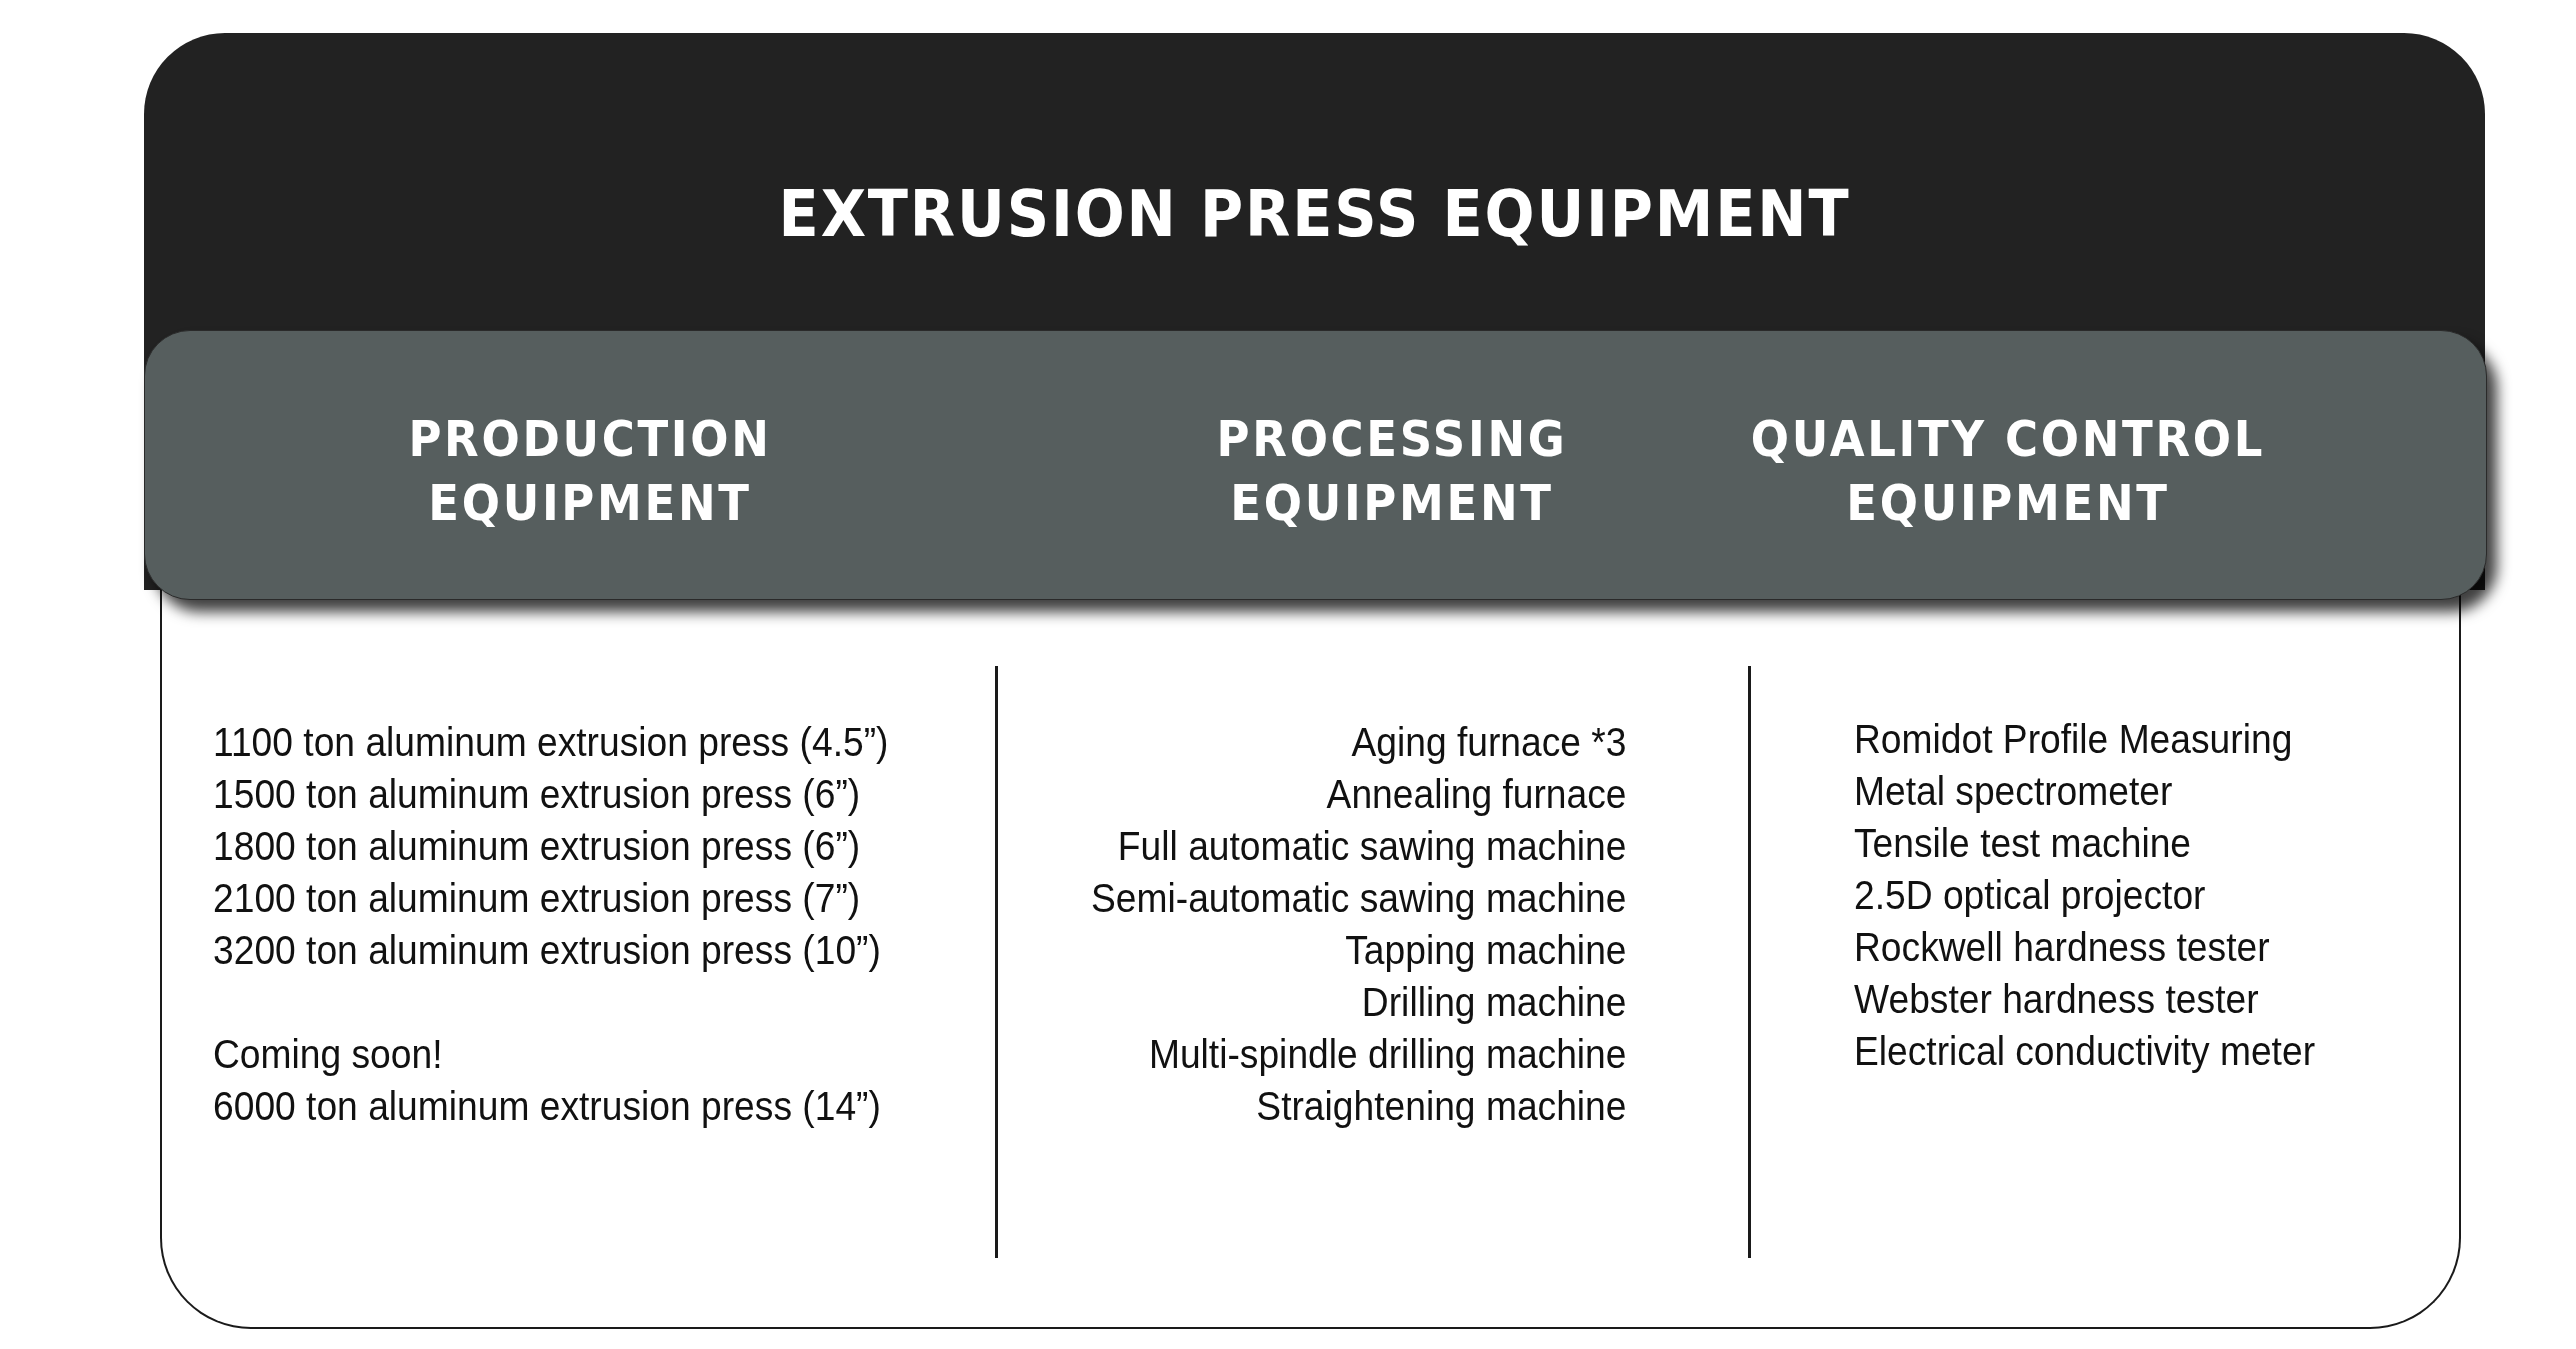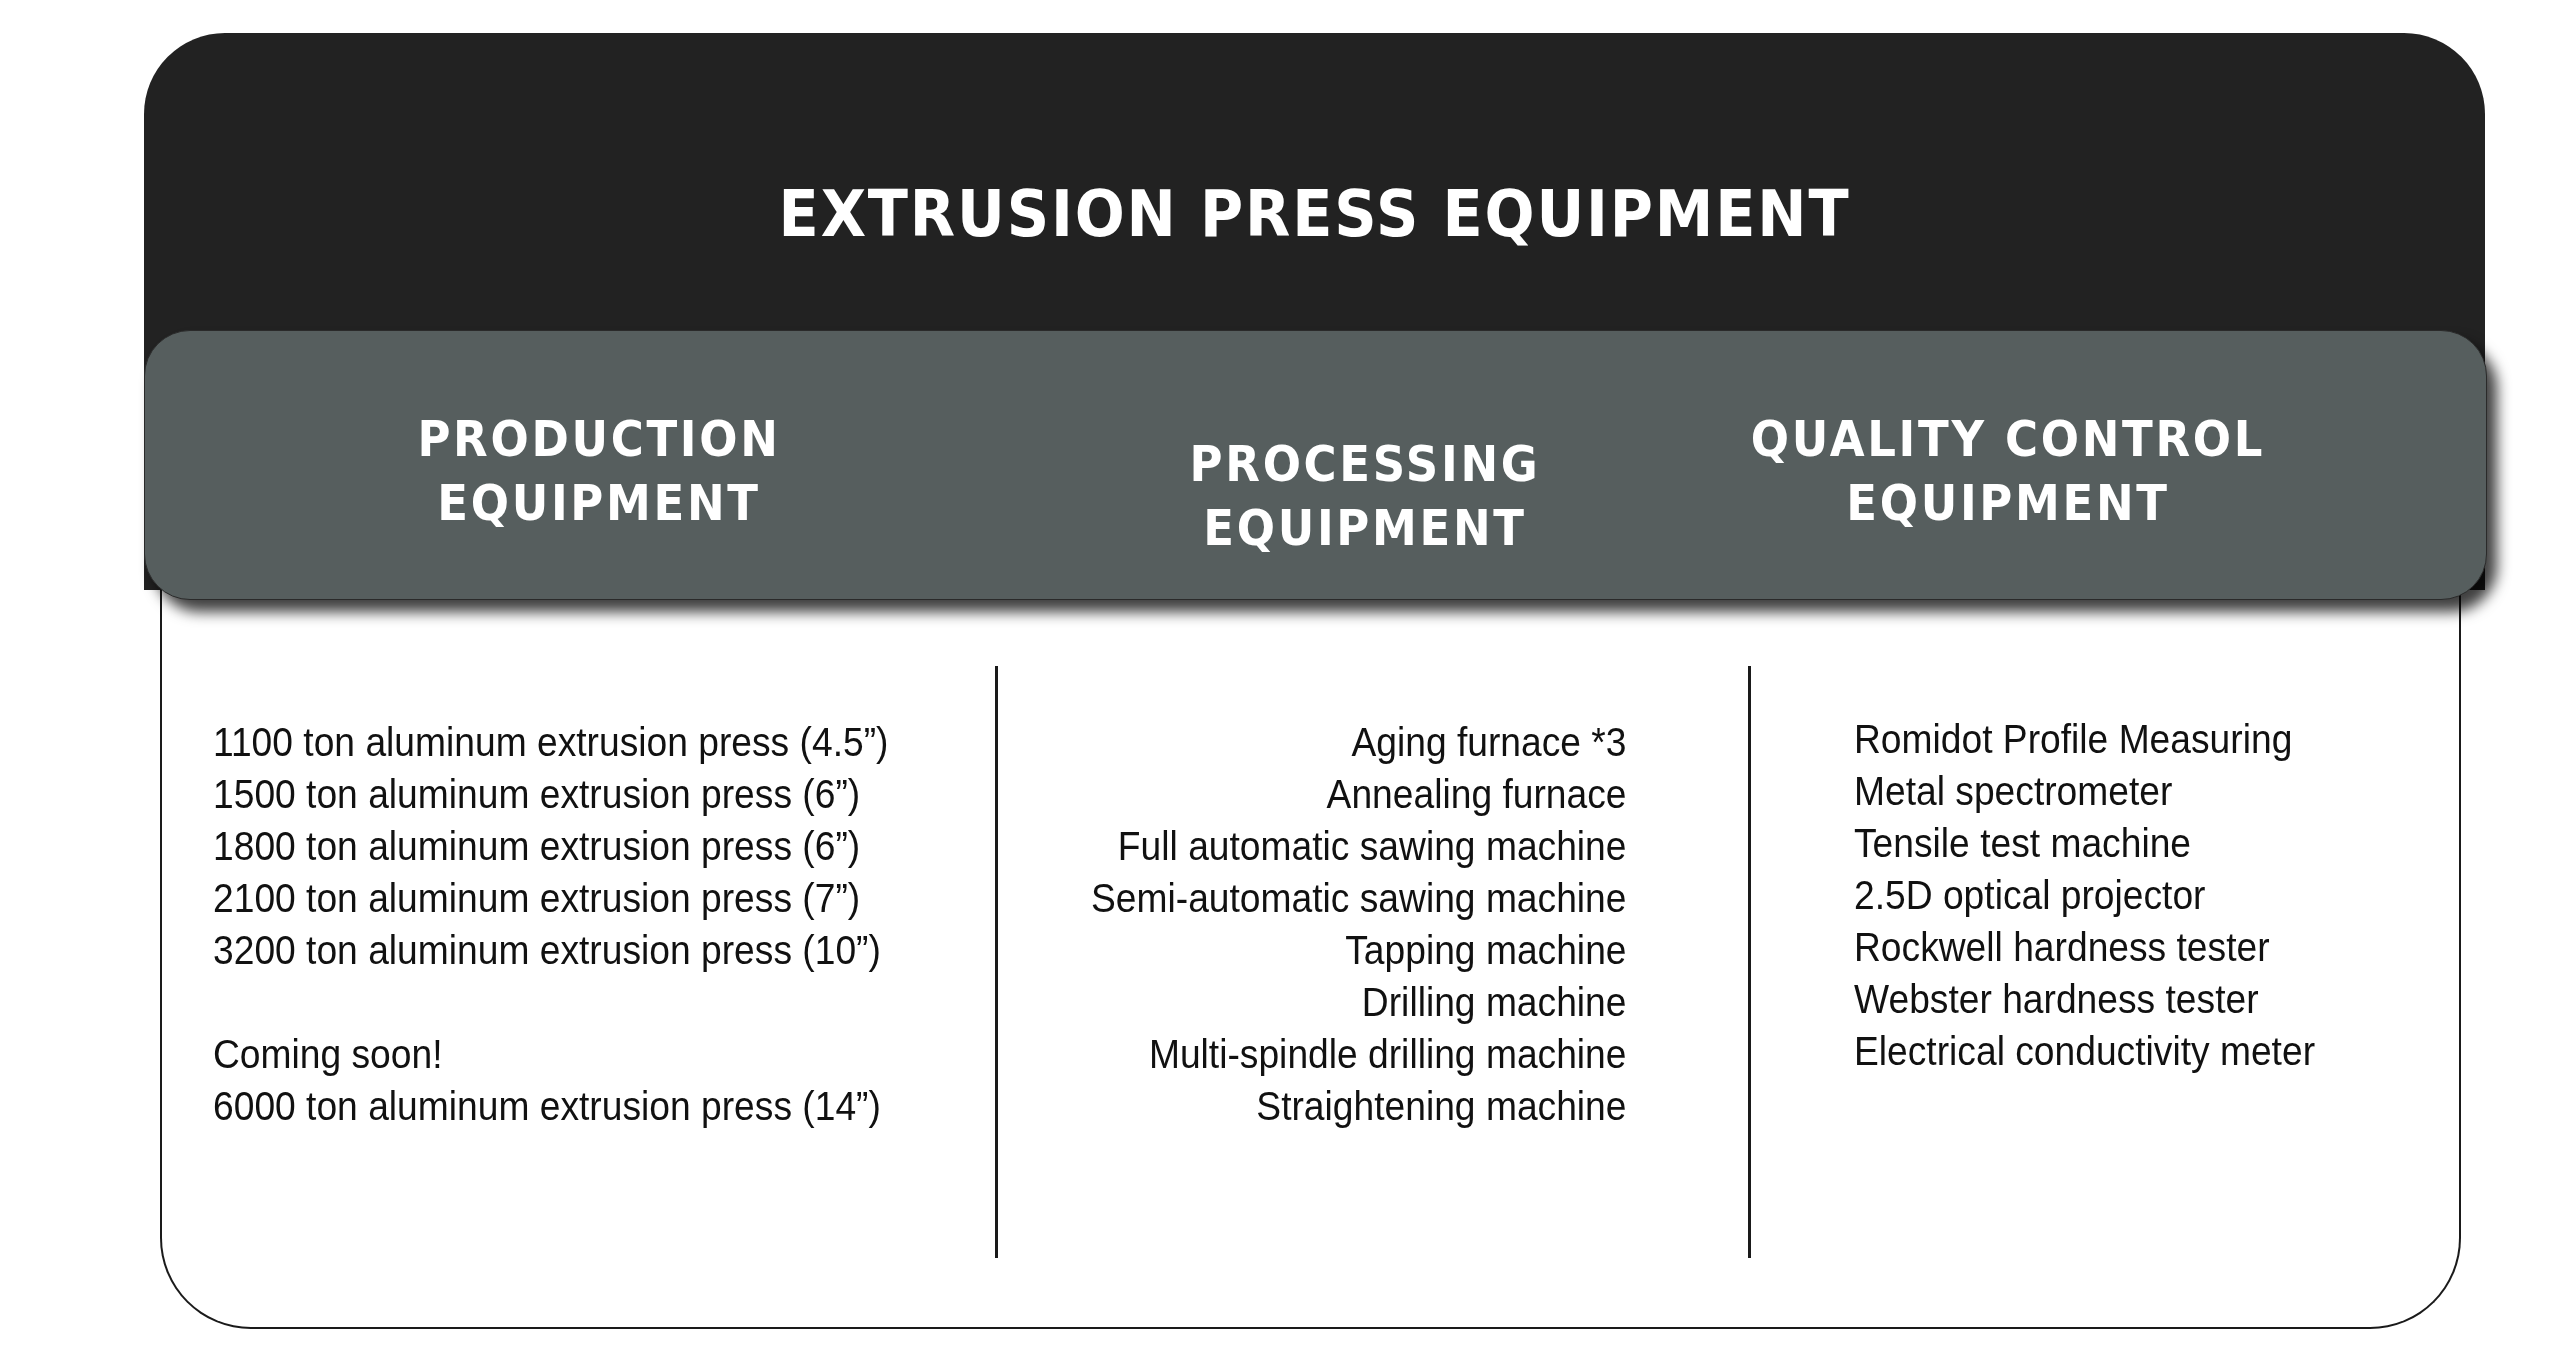--- a/index.html
+++ b/index.html
@@ -50,25 +50,25 @@
 
 <div class="white-box"></div>
 
 <div class="dark-panel"></div>
 <div class="title">
   <span>EXTRUSION PRESS EQUIPMENT</span>
 </div>
 
 <div class="gray-bar"></div>
 
-<div class="col-head" style="left:251px;">
+<div class="col-head" style="left:242px;">
   <span>PRODUCTION</span>
   <span>EQUIPMENT</span>
 </div>
-<div class="col-head" style="left:1017px;margin-top:25px;">
+<div class="col-head" style="left:1044px;">
   <span>PROCESSING</span>
   <span>EQUIPMENT</span>
 </div>
 <div class="col-head" style="left:1660px;">
   <span>QUALITY CONTROL</span>
   <span>EQUIPMENT</span>
 </div>
 
 <div class="divider" style="left:995px;"></div>
 <div class="divider" style="left:1748px;"></div>

